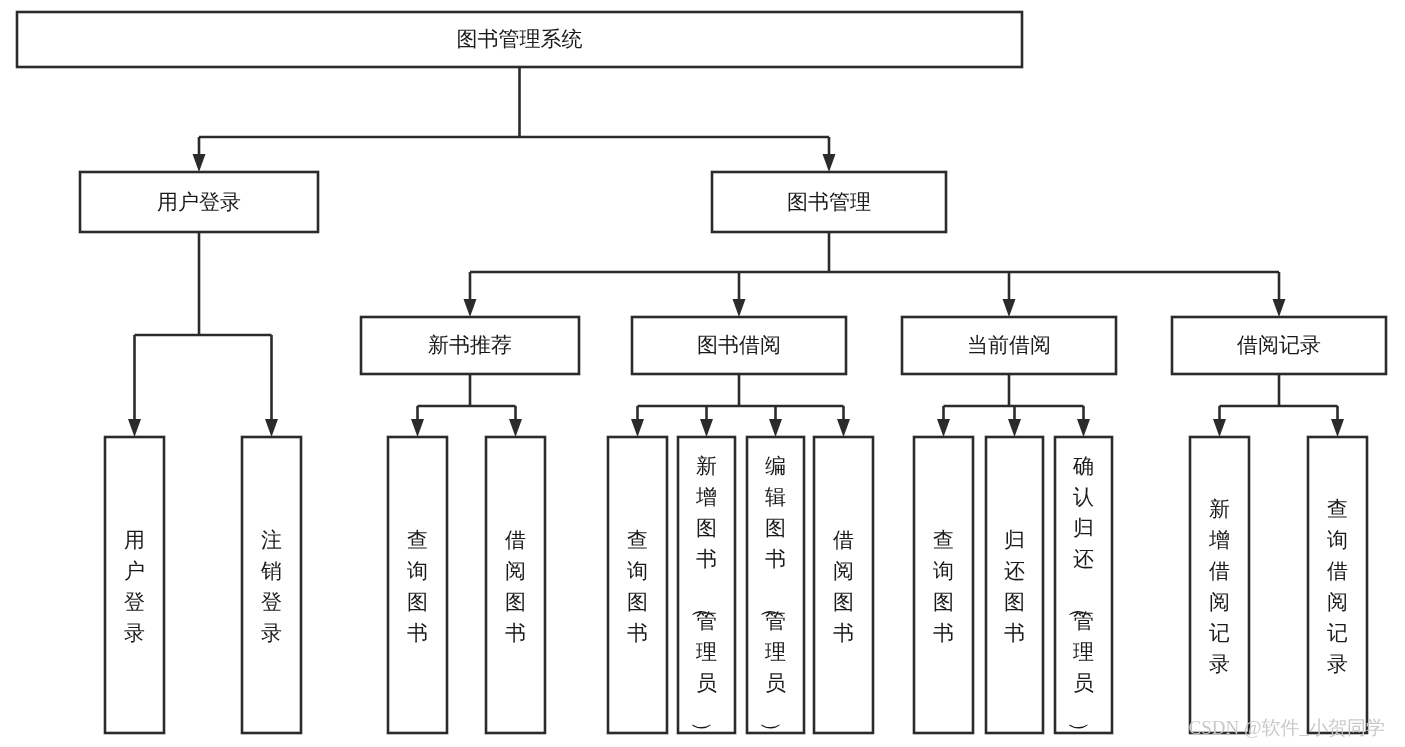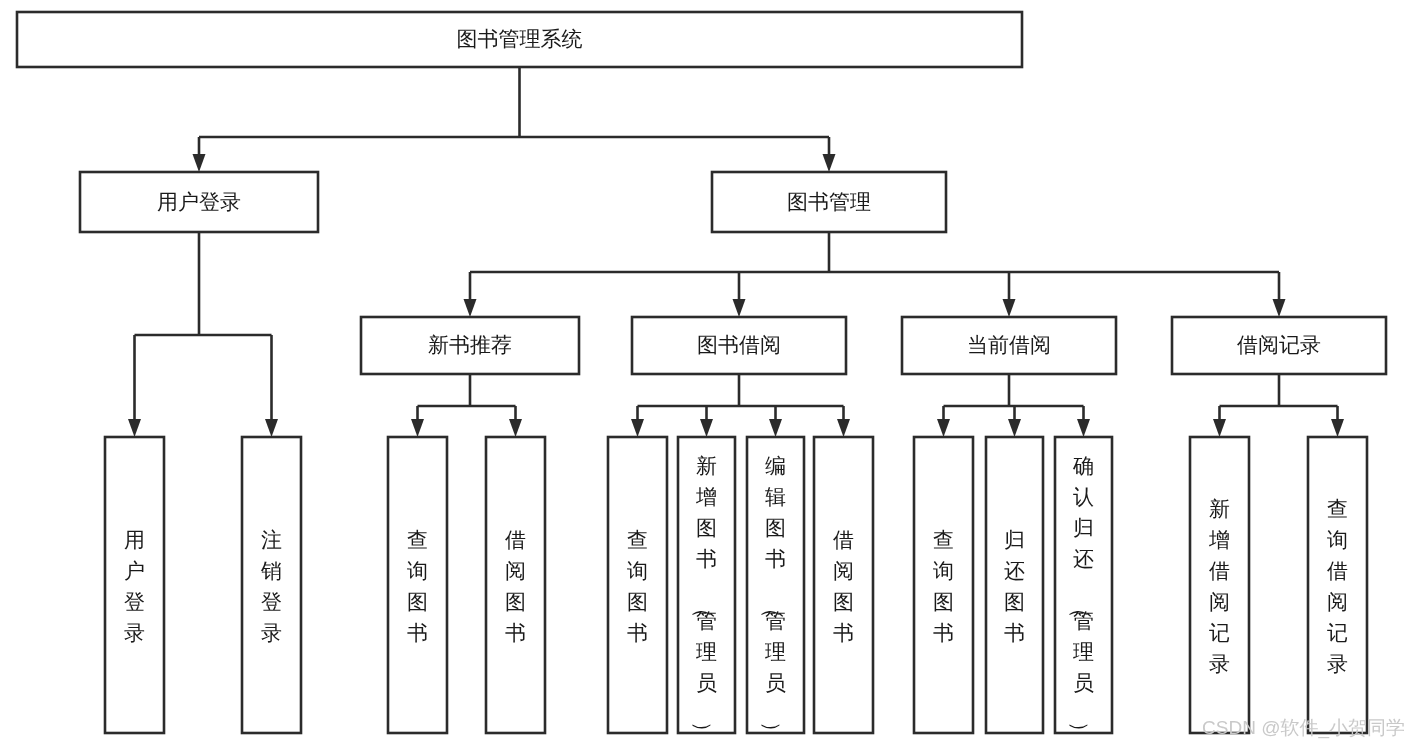--- a/index.html
+++ b/index.html
@@ -49,23 +49,23 @@
     dominant-baseline: middle;
   }
   .node-label-v {
     font-family: "Liberation Sans", "DejaVu Sans", sans-serif;
     font-size: 21px;
     fill: #1a1a1a;
     text-anchor: middle;
   }
   .watermark-text {
     position: absolute;
-    right: 0;
+    right: 20px;
     bottom: 6px;
-    font-family: Liberation Sans, sans-serif;
+    font-family: Liberation Serif, serif;
     font-size: 19px;
     color: #c9c9c9;
     white-space: nowrap;
     user-select: none;
   }
 </style>
 </head>
 <body>
 
 <div id="diagram-root">

